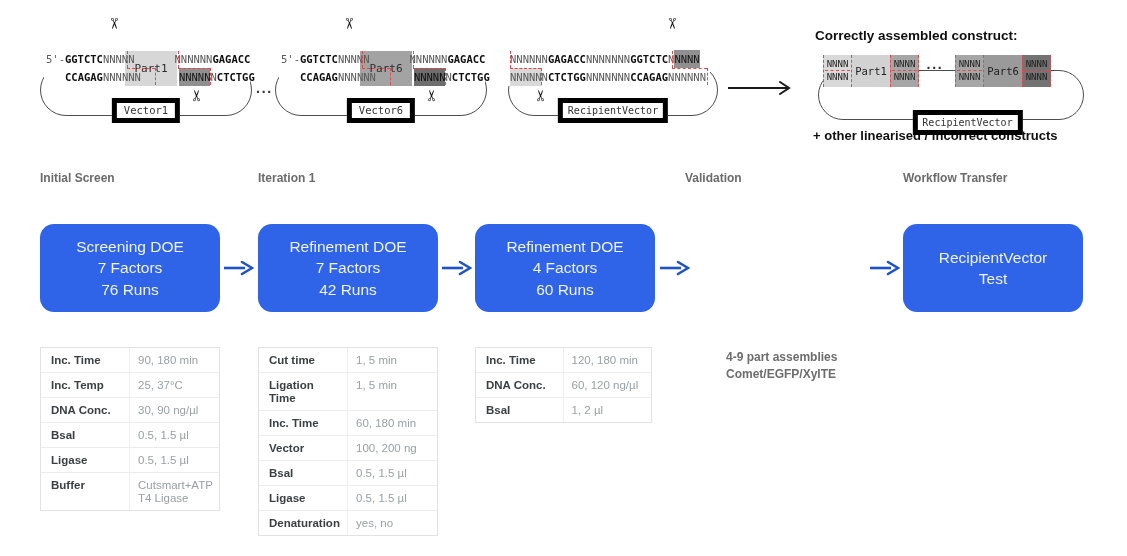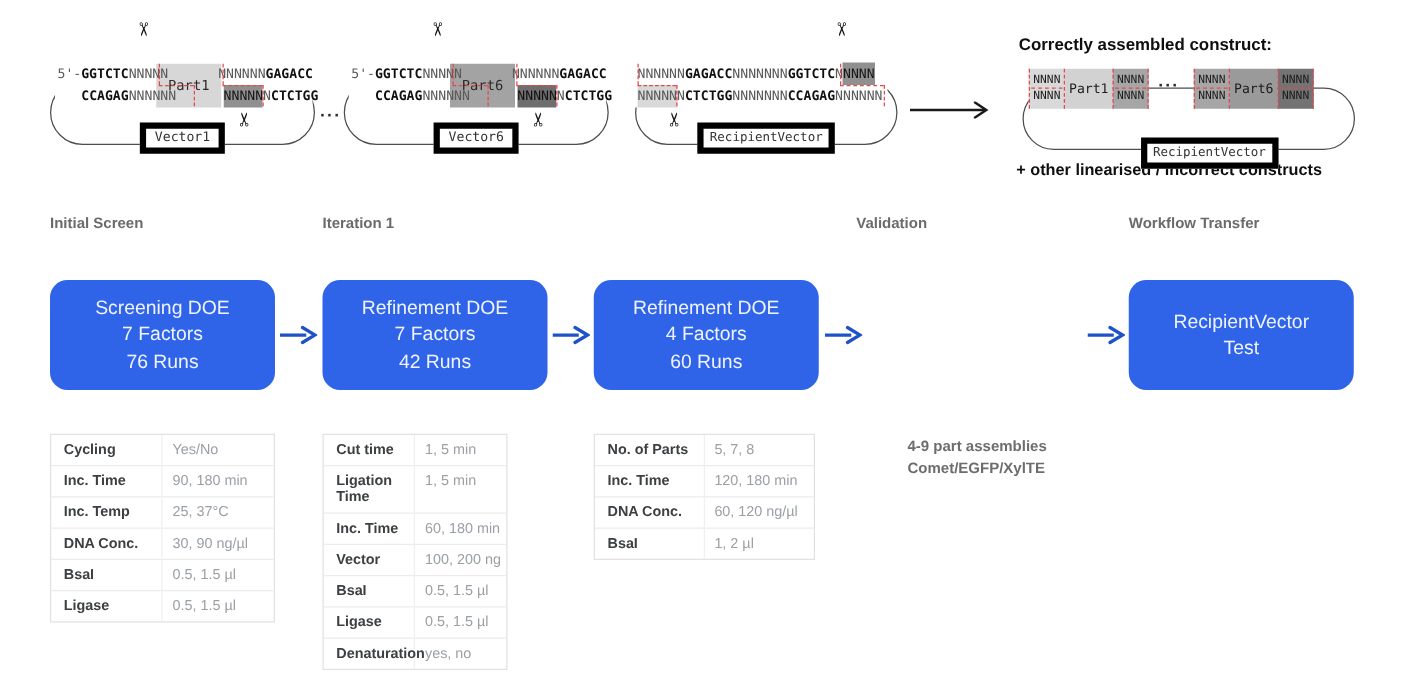--- a/index.html
+++ b/index.html
@@ -197,45 +197,45 @@
     <line x1="0" y1="8" x2="21" y2="8" style="stroke:var(--arrow);stroke-width:2.6"></line>
     <path d="M18,2 L28,8 L18,14" style="stroke:var(--arrow);stroke-width:2.6;fill:none;stroke-linecap:round"></path>
   </svg>
   <svg class="flow-arrow" style="left:870px;top:260px" width="30" height="16">
     <line x1="0" y1="8" x2="21" y2="8" style="stroke:var(--arrow);stroke-width:2.6"></line>
     <path d="M18,2 L28,8 L18,14" style="stroke:var(--arrow);stroke-width:2.6;fill:none;stroke-linecap:round"></path>
   </svg>
 
   <div class="ptable" style="left:40px;top:347px;width:180px">
       <div class="prow">
-        <div class="pkey">Cycling</div>
-        <div class="pval">Yes/No</div>
-      </div>
-      <div class="prow">
         <div class="pkey">Inc. Time</div>
         <div class="pval">90, 180 min</div>
       </div>
       <div class="prow">
         <div class="pkey">Inc. Temp</div>
         <div class="pval">25, 37°C</div>
       </div>
       <div class="prow">
         <div class="pkey">DNA Conc.</div>
         <div class="pval">30, 90 ng/µl</div>
       </div>
       <div class="prow">
         <div class="pkey">BsaI</div>
         <div class="pval">0.5, 1.5 µl</div>
       </div>
       <div class="prow">
         <div class="pkey">Ligase</div>
         <div class="pval">0.5, 1.5 µl</div>
       </div>
-    </div>
-  <div class="ptable" style="left:258px;top:347px;width:148px">
+      <div class="prow">
+        <div class="pkey">Buffer</div>
+        <div class="pval">Cutsmart+ATP T4 Ligase</div>
+      </div>
+    </div>
+  <div class="ptable" style="left:258px;top:347px;width:180px">
       <div class="prow">
         <div class="pkey">Cut time</div>
         <div class="pval">1, 5 min</div>
       </div>
       <div class="prow">
         <div class="pkey">Ligation Time</div>
         <div class="pval">1, 5 min</div>
       </div>
       <div class="prow">
         <div class="pkey">Inc. Time</div>
@@ -252,24 +252,20 @@
       <div class="prow">
         <div class="pkey">Ligase</div>
         <div class="pval">0.5, 1.5 µl</div>
       </div>
       <div class="prow">
         <div class="pkey">Denaturation</div>
         <div class="pval">yes, no</div>
       </div>
     </div>
   <div class="ptable" style="left:475px;top:347px;width:177px">
-      <div class="prow">
-        <div class="pkey">No. of Parts</div>
-        <div class="pval">5, 7, 8</div>
-      </div>
       <div class="prow">
         <div class="pkey">Inc. Time</div>
         <div class="pval">120, 180 min</div>
       </div>
       <div class="prow">
         <div class="pkey">DNA Conc.</div>
         <div class="pval">60, 120 ng/µl</div>
       </div>
       <div class="prow">
         <div class="pkey">BsaI</div>

